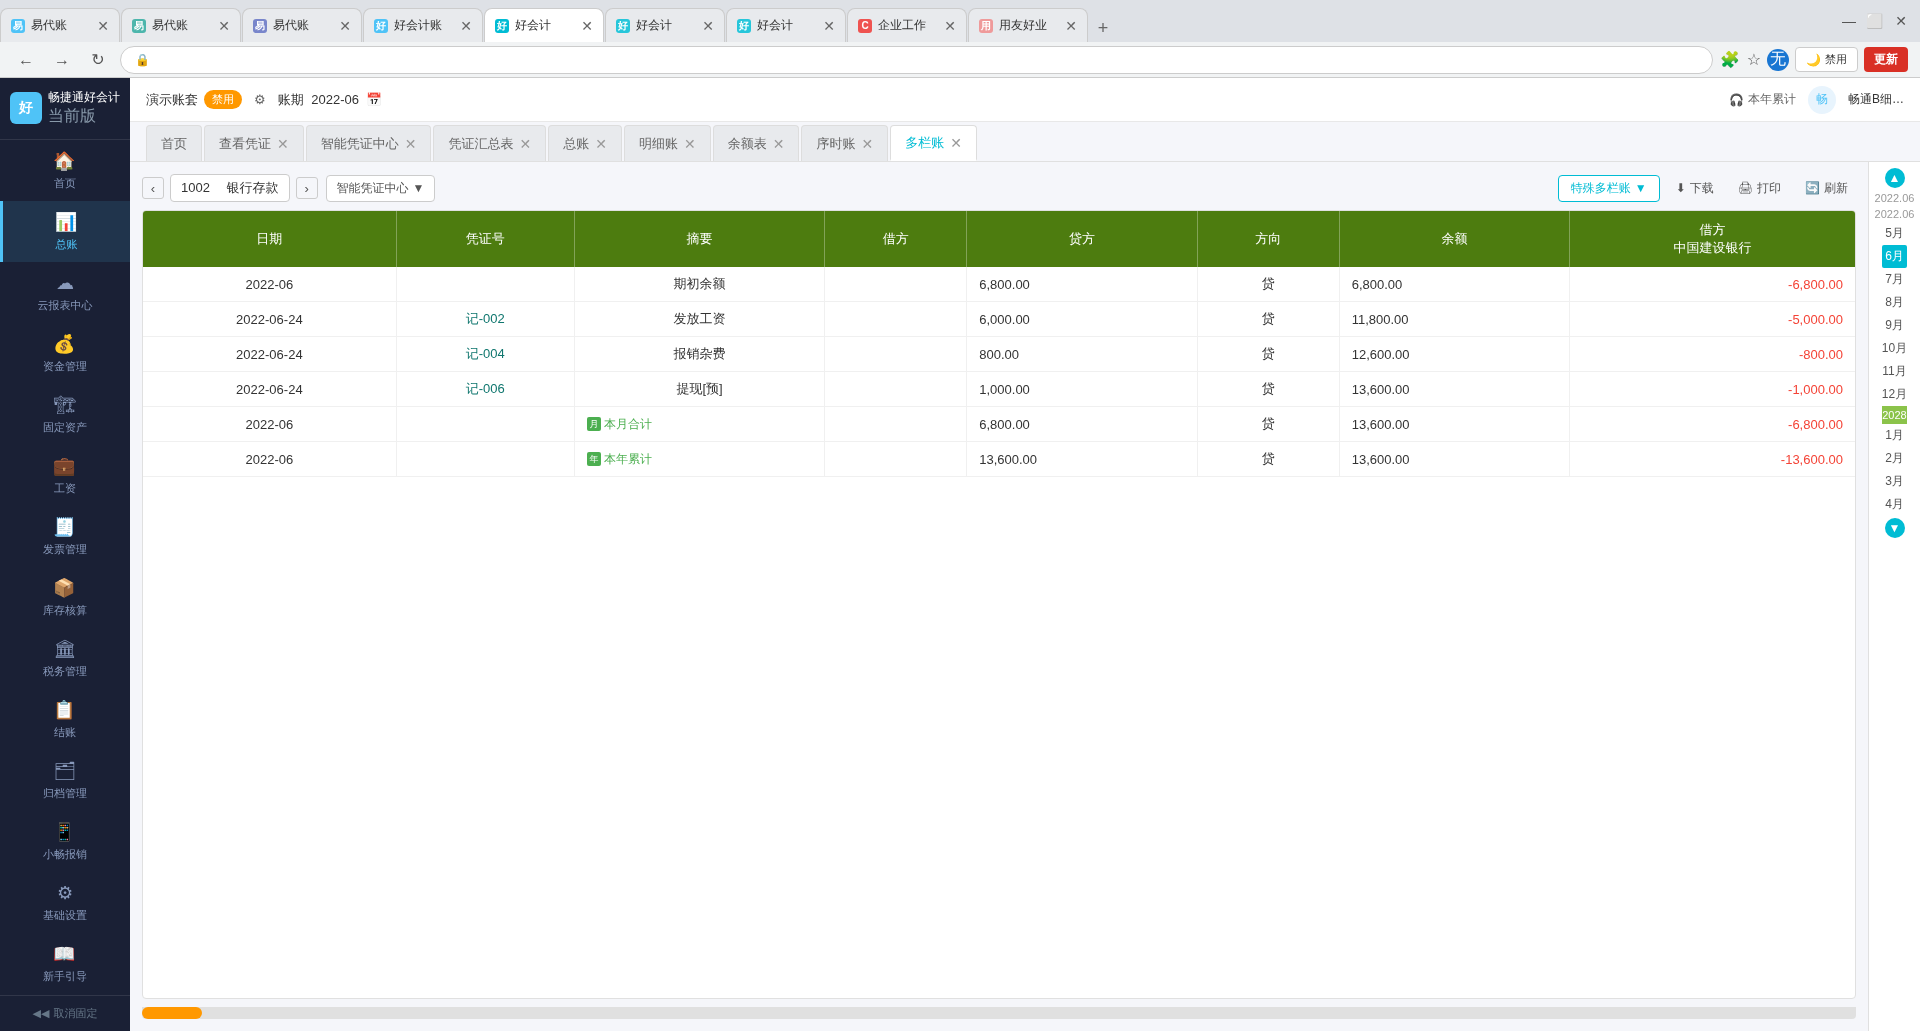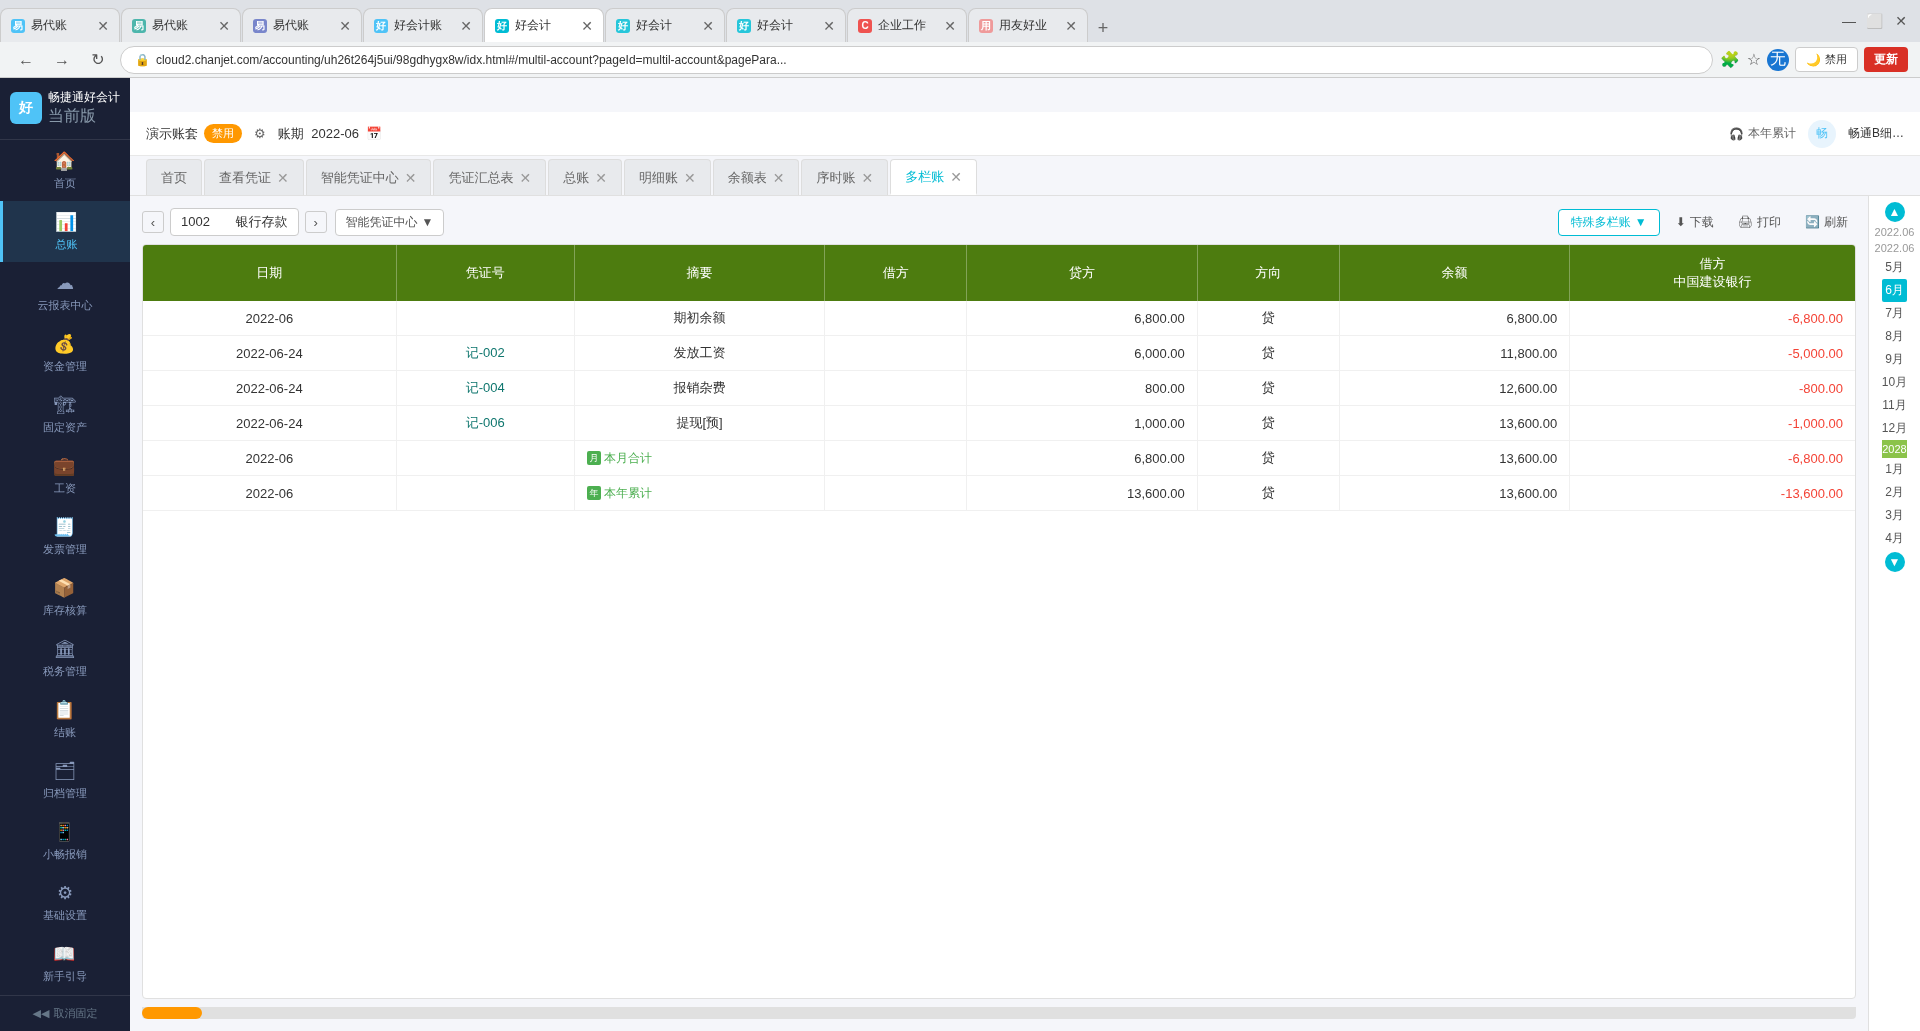--- a/index.html
+++ b/index.html
@@ -42,21 +42,21 @@
     .sidebar-item.active { color: #4fc3f7; background: rgba(79,195,247,0.12); border-left: 3px solid #4fc3f7; }
     .sidebar-icon { font-size: 18px; }
     .sidebar-label { font-size: 11px; text-align: center; }
     .sidebar-footer { padding: 10px 6px; border-top: 1px solid rgba(255,255,255,0.1); }
     .sidebar-pin { display: flex; align-items: center; justify-content: center; gap: 4px; font-size: 11px; color: #667788; cursor: pointer; }
 
     
     .main-content { flex: 1; display: flex; flex-direction: column; background: #f5f6fa; overflow: hidden; }
 
     
-    .app-header { height: 44px; background: #fff; display: flex; align-items: center; padding: 0 16px; gap: 12px; border-bottom: 1px solid #e8e8e8; flex-shrink: 0; margin-top: 34px; }
+    .app-header { height: 44px; background: #fff; display: flex; align-items: center; padding: 0 16px; gap: 12px; border-bottom: 1px solid #e8e8e8; flex-shrink: 0; }
     .demo-badge-wrap { display: flex; align-items: center; gap: 6px; }
     .demo-label { font-size: 13px; color: #333; }
     .demo-badge { background: #ff9800; color: #fff; font-size: 11px; padding: 2px 8px; border-radius: 10px; }
     .header-icon-btn { display: flex; align-items: center; gap: 4px; color: #666; cursor: pointer; font-size: 13px; }
     .period-label { font-size: 13px; color: #333; }
     .header-right { margin-left: auto; display: flex; align-items: center; gap: 12px; }
     .consult-btn { display: flex; align-items: center; gap: 4px; font-size: 12px; color: #666; cursor: pointer; }
     .user-avatar { width: 28px; height: 28px; border-radius: 50%; background: #e8f4fd; display: flex; align-items: center; justify-content: center; font-size: 12px; color: #4fc3f7; overflow: hidden; }
     .user-name { font-size: 12px; color: #333; }
 
@@ -84,21 +84,21 @@
 
     
     .ledger-table-wrap { flex: 1; overflow: auto; border: 1px solid #e0e0e0; border-radius: 4px; background: #fff; }
     .ledger-table { width: 100%; border-collapse: collapse; font-size: 13px; }
     .ledger-table thead tr { background: #4d7c0f; color: #fff; }
     .ledger-table thead th { padding: 10px 12px; text-align: center; font-weight: normal; border-right: 1px solid rgba(255,255,255,0.3); white-space: nowrap; }
     .ledger-table thead th:last-child { border-right: none; }
     .ledger-table tbody tr { border-bottom: 1px solid #f0f0f0; }
     .ledger-table tbody td { padding: 8px 12px; text-align: center; color: #333; border-right: 1px solid #f0f0f0; }
     .ledger-table tbody td:last-child { border-right: none; }
-    .ledger-table tbody td.amount { text-align: right; }
+    .ledger-table tbody td.amount { text-align: left; }
     .ledger-table tbody td.negative { color: #f44336; text-align: right; }
     .voucher-link { color: #0f766e; cursor: pointer; text-decoration: none; }
     .month-total { color: #4caf50; font-size: 12px; display: flex; align-items: center; gap: 3px; }
     .year-total { color: #4caf50; font-size: 12px; display: flex; align-items: center; gap: 3px; }
     .total-icon { width: 14px; height: 14px; background: #4caf50; color: #fff; border-radius: 2px; font-size: 9px; display: flex; align-items: center; justify-content: center; flex-shrink: 0; }
 
     
     .right-panel { width: 52px; background: #fff; border-left: 1px solid #e0e0e0; display: flex; flex-direction: column; align-items: center; padding: 4px 0; overflow: hidden; flex-shrink: 0; }
     .rp-date { font-size: 11px; color: #999; padding: 2px 0; }
     .rp-month { font-size: 12px; color: #555; padding: 3px 0; cursor: pointer; width: 100%; text-align: center; }
@@ -171,21 +171,20 @@
     <div class="win-btn">✕</div>
   </div>
 </div>
 
 <div class="address-bar">
   <div class="nav-btn">←</div>
   <div class="nav-btn">→</div>
   <div class="nav-btn">↻</div>
   <div class="url-bar">
     <span class="url-lock">🔒</span>
-    <span class="url-text">cloud2.chanjet.com/accounting/uh26t264j5ui/98gdhygx8w/idx.html#/multil-account?pageId=multil-account&amp;pagePara...</span>
   </div>
   <div class="browser-actions">
     <span style="font-size:16px; color:#555; cursor:pointer;">🧩</span>
     <span style="font-size:16px; color:#555; cursor:pointer;">☆</span>
     <span style="font-size:16px; color:#555; cursor:pointer; background:#1976d2; color:white; border-radius:50%; width:22px; height:22px; display:inline-flex; align-items:center; justify-content:center;">无</span>
     <div class="browser-action-btn wuhen-btn">
       <span>🌙</span>
       <span style="font-size:11px;">禁用</span>
     </div>
     <div class="browser-action-btn update-btn">更新</div>
@@ -339,21 +338,21 @@
 
     <div class="page-content">
 
       <div class="ledger-area">
 
         <div class="ledger-toolbar">
           <div class="account-nav">
             <div class="account-nav-btn">‹</div>
             <div class="account-selector">
               <span>1002</span>
-              <span style="margin-left:22px;">银行存款</span>
+              <span style="margin-left:13px;">银行存款</span>
             </div>
             <div class="account-nav-btn">›</div>
           </div>
           <div class="sub-filter">
             <span>智能凭证中心</span>
             <span>▼</span>
           </div>
           <div class="toolbar-right">
             <div class="multi-col-btn">
               <span>特殊多栏账</span>

